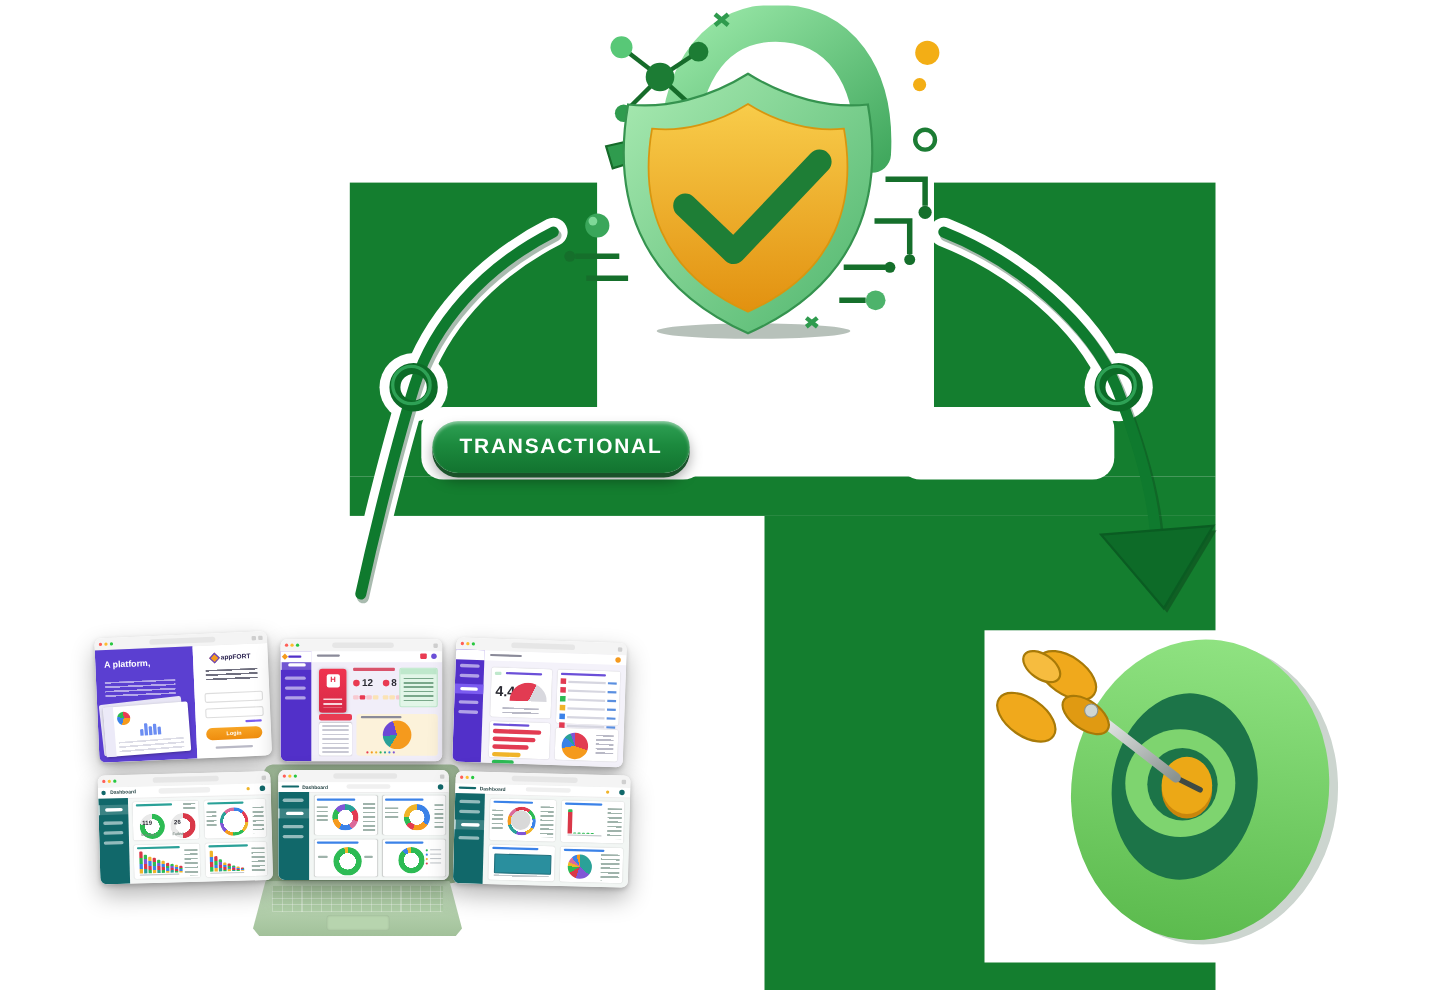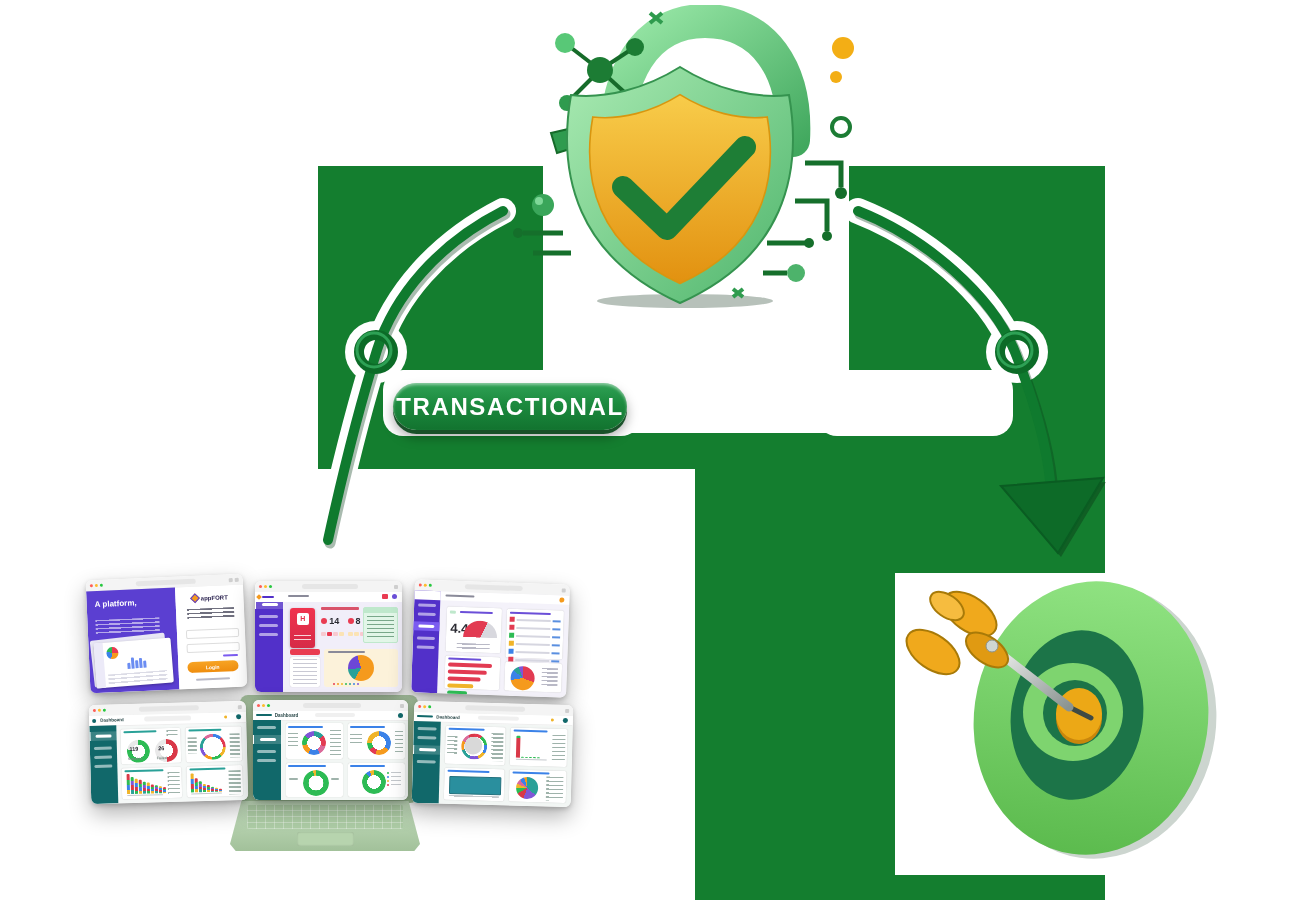--- a/index.html
+++ b/index.html
@@ -78,21 +78,21 @@
     <g>
       <circle cx="376" cy="352" r="17" fill="none" stroke="#0c6b27" stroke-width="10"></circle>
       <circle cx="374" cy="350" r="17" fill="none" stroke="#2ea155" stroke-width="3"></circle>
     </g>
     <g>
       <circle cx="1017" cy="352" r="17" fill="none" stroke="#0c6b27" stroke-width="10"></circle>
       <circle cx="1015" cy="350" r="17" fill="none" stroke="#2ea155" stroke-width="3"></circle>
     </g>
   </svg>
 
-  <div class="pill" style="left:393px;top:383px;width:234px;height:47px;font-size:24px;">TRANSACTIONAL</div>
+  <div class="pill" style="left:393px;top:383px;width:234px;height:47px;font-size:19px;">TRANSACTIONAL</div>
 
   <svg width="350" height="305" viewBox="0 0 350 305" style="position:absolute;left:505px;top:5px;z-index:6;">
     <defs>
       <linearGradient id="gShack" x1="0" y1="0" x2="1" y2="1">
         <stop offset="0" stop-color="#9ae8a8"></stop>
           <stop offset="1" stop-color="#41a85e"></stop>
       </linearGradient>
       <linearGradient id="gBody" x1="0" y1="0" x2="1" y2="1">
         <stop offset="0" stop-color="#a9eab2"></stop>
           <stop offset="1" stop-color="#4fb56c"></stop>
@@ -253,21 +253,21 @@
         <div class="abs" style="right:12%;top:2px;width:6px;height:5px;background:#e93b52;border-radius:1px;"></div>
         <div class="dot3" style="position:absolute;right:4%;top:2px;width:5px;height:5px;background:#6b4fd8;"></div>
       </div>
       <div class="abs" style="left:24%;top:16%;width:17%;height:40%;background:linear-gradient(180deg,#f0334f,#d62a47);border-radius:3px;box-shadow:0 1px 3px rgba(0,0,0,.25);">
         <div class="abs" style="left:26%;top:12%;width:12px;height:12px;background:#fff;border-radius:2px;display:flex;align-items:center;justify-content:center;font-size:7px;font-weight:bold;color:#e5304c;">H</div>
         <div class="lines" style="left:15%;bottom:12%;width:70%;height:8px;--c:rgba(255,255,255,.8);"></div>
       </div>
       <div class="hline" style="left:45%;top:15%;width:26%;height:3px;--c:#d9536b;"></div>
       <div class="abs" style="left:45%;top:24%;display:flex;align-items:center;gap:2px;">
         <div class="dot3" style="width:6px;height:6px;background:#e93b52;"></div>
-        <span class="tinytxt" style="position:static;font-size:9px;">14</span>
+        <span class="tinytxt" style="position:static;font-size:9px;">12</span>
       </div>
       <div class="abs" style="left:63%;top:24%;display:flex;align-items:center;gap:2px;">
         <div class="dot3" style="width:6px;height:6px;background:#e93b52;"></div>
         <span class="tinytxt" style="position:static;font-size:9px;">8</span>
       </div>
       <div class="abs" style="left:45%;top:40%;display:flex;gap:1px;">
         <div style="width:5px;height:4px;background:#f8c9d0;border-radius:1px;"></div>
         <div style="width:5px;height:4px;background:#e93b52;border-radius:1px;"></div>
         <div style="width:5px;height:4px;background:#f8c9d0;border-radius:1px;"></div>
         <div style="width:5px;height:4px;background:#fbe3b5;border-radius:1px;"></div>

